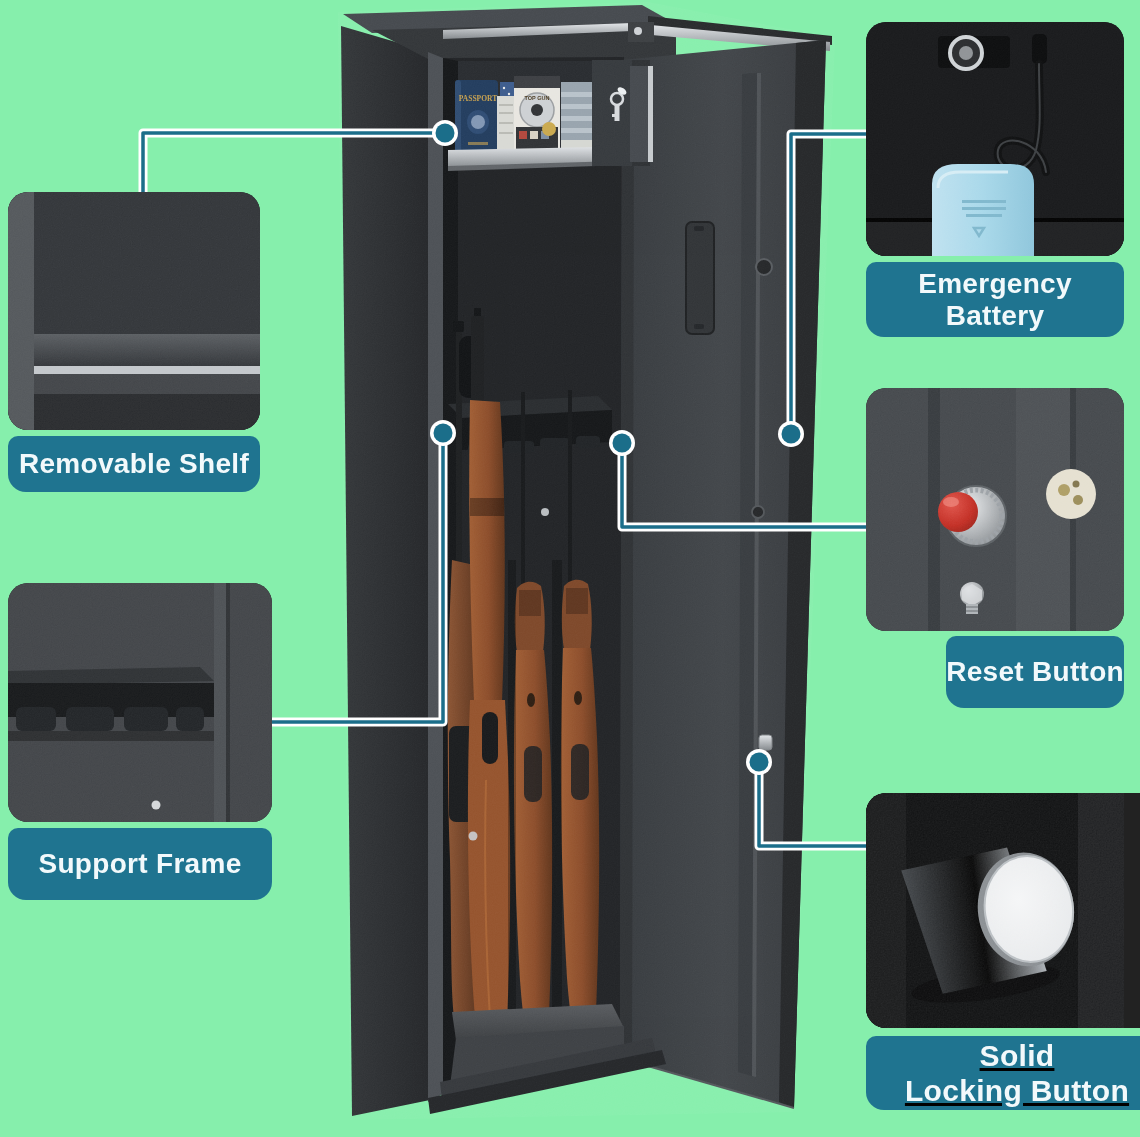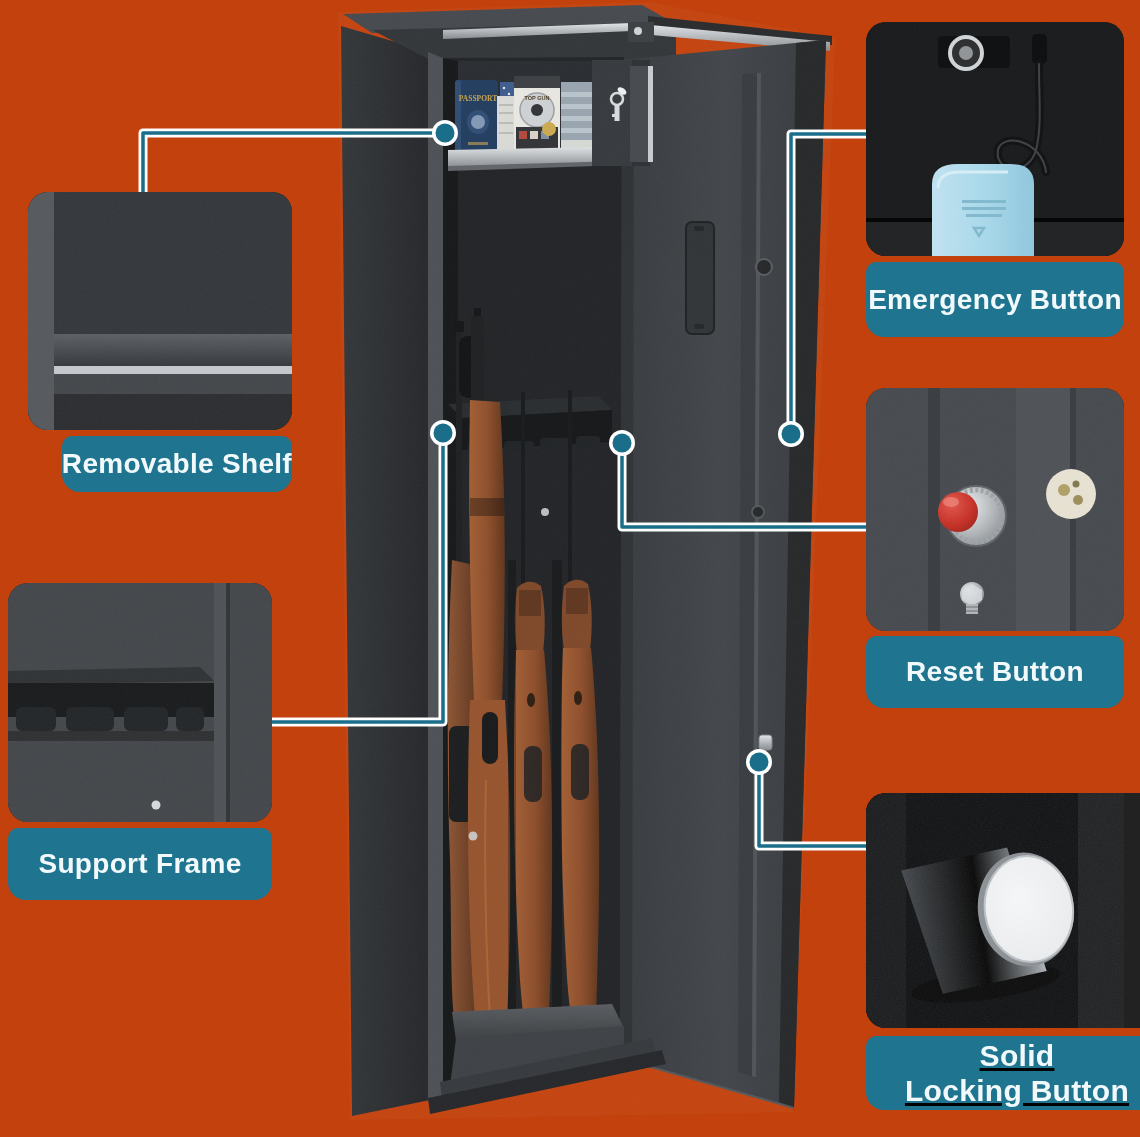--- a/index.html
+++ b/index.html
@@ -1,16 +1,16 @@
 <!DOCTYPE html>
 <html><head>
 <meta charset="utf-8">
 <style>
   html,body{margin:0;padding:0;background:#ffffff;}
-  .canvas{position:relative;width:1140px;height:1137px;background:#c2410c;overflow:hidden;
+  .canvas{position:relative;width:1140px;height:1137px;background:#86efac;overflow:hidden;
           font-family:"Liberation Sans", sans-serif;}
   .hero{position:absolute;left:0;top:0;z-index:1;}
   .callout{position:absolute;z-index:2;display:flex;flex-direction:column;}
   .photo{overflow:hidden;border-radius:20px;background:#222;line-height:0;}
   .banner{background:#1f7490;color:#f2f9fb;font-weight:700;display:flex;align-items:center;
           justify-content:center;text-align:center;border-radius:10px 10px 18px 18px;
           letter-spacing:0.3px;}
   .banner .one-line{font-size:28px;}
   .banner .two-line{font-size:30px;line-height:35px;}
   .gap6{height:6px;} .gap8{height:8px;} .gap5{height:5px;}
@@ -254,21 +254,21 @@
       </g>
       <g>
         <path d="M759,770 V846 H868" stroke="#ffffff" stroke-width="9"></path>
         <path d="M759,770 V846 H868" stroke="#1b6e8a" stroke-width="3.5"></path>
         <circle cx="759" cy="762" r="13" fill="#ffffff" stroke="none"></circle>
         <circle cx="759" cy="762" r="9.5" fill="#1b6e8a" stroke="none"></circle>
       </g>
     </g>
   </svg>
 
-  <div class="callout" style="left:8px;top:192px;width:284px;align-items:flex-end;">
+  <div class="callout" style="left:8px;top:192px;width:252px;">
     <div class="photo" style="height:238px;">
       <svg width="264" height="238" viewBox="0 0 264 238">
         <defs>
           <filter id="n1">
               <feTurbulence type="fractalNoise" baseFrequency="0.9" numOctaves="2" stitchTiles="stitch"></feTurbulence>
             <feColorMatrix type="matrix" values="0 0 0 0 1  0 0 0 0 1  0 0 0 0 1  0.4 0.4 0.4 0 0"></feColorMatrix>
             </filter>
           <linearGradient id="g1a" x1="0" y1="0" x2="0" y2="1">
             <stop offset="0" stop-color="#585c60"></stop>
               <stop offset="1" stop-color="#303337"></stop>
@@ -347,25 +347,25 @@
         <path d="M72,166 Q72,150 94,150 L142,150" stroke="#d6edf5" stroke-width="3" fill="none"></path>
         <rect x="96" y="178" width="44" height="3" fill="#7fb8cd"></rect>
         <rect x="96" y="185" width="44" height="3" fill="#7fb8cd"></rect>
         <rect x="100" y="192" width="36" height="3" fill="#7fb8cd"></rect>
         <polygon points="118,206 108,206 113,214" fill="none" stroke="#7fb8cd" stroke-width="2.5"></polygon>
         <rect width="258" height="234" filter="url(#n3)" opacity="0.05"></rect>
       </svg>
     </div>
     <div class="gap6"></div>
     <div class="banner" style="height:75px;">
-      <span class="one-line">Emergency Button</span>
+      <span class="one-line">Emergency Battery</span>
     </div>
   </div>
 
-  <div class="callout" style="left:866px;top:388px;width:258px;">
+  <div class="callout" style="left:866px;top:388px;width:258px;align-items:flex-end;">
     <div class="photo" style="height:243px;">
       <svg width="258" height="243" viewBox="0 0 258 243">
         <defs>
           <filter id="n4">
               <feTurbulence type="fractalNoise" baseFrequency="0.9" numOctaves="2" stitchTiles="stitch"></feTurbulence>
             <feColorMatrix type="matrix" values="0 0 0 0 1  0 0 0 0 1  0 0 0 0 1  0.4 0.4 0.4 0 0"></feColorMatrix>
             </filter>
           <radialGradient id="g4a" cx="0.35" cy="0.35" r="0.8">
             <stop offset="0" stop-color="#eceef0"></stop>
               <stop offset="1" stop-color="#7f8488"></stop>

